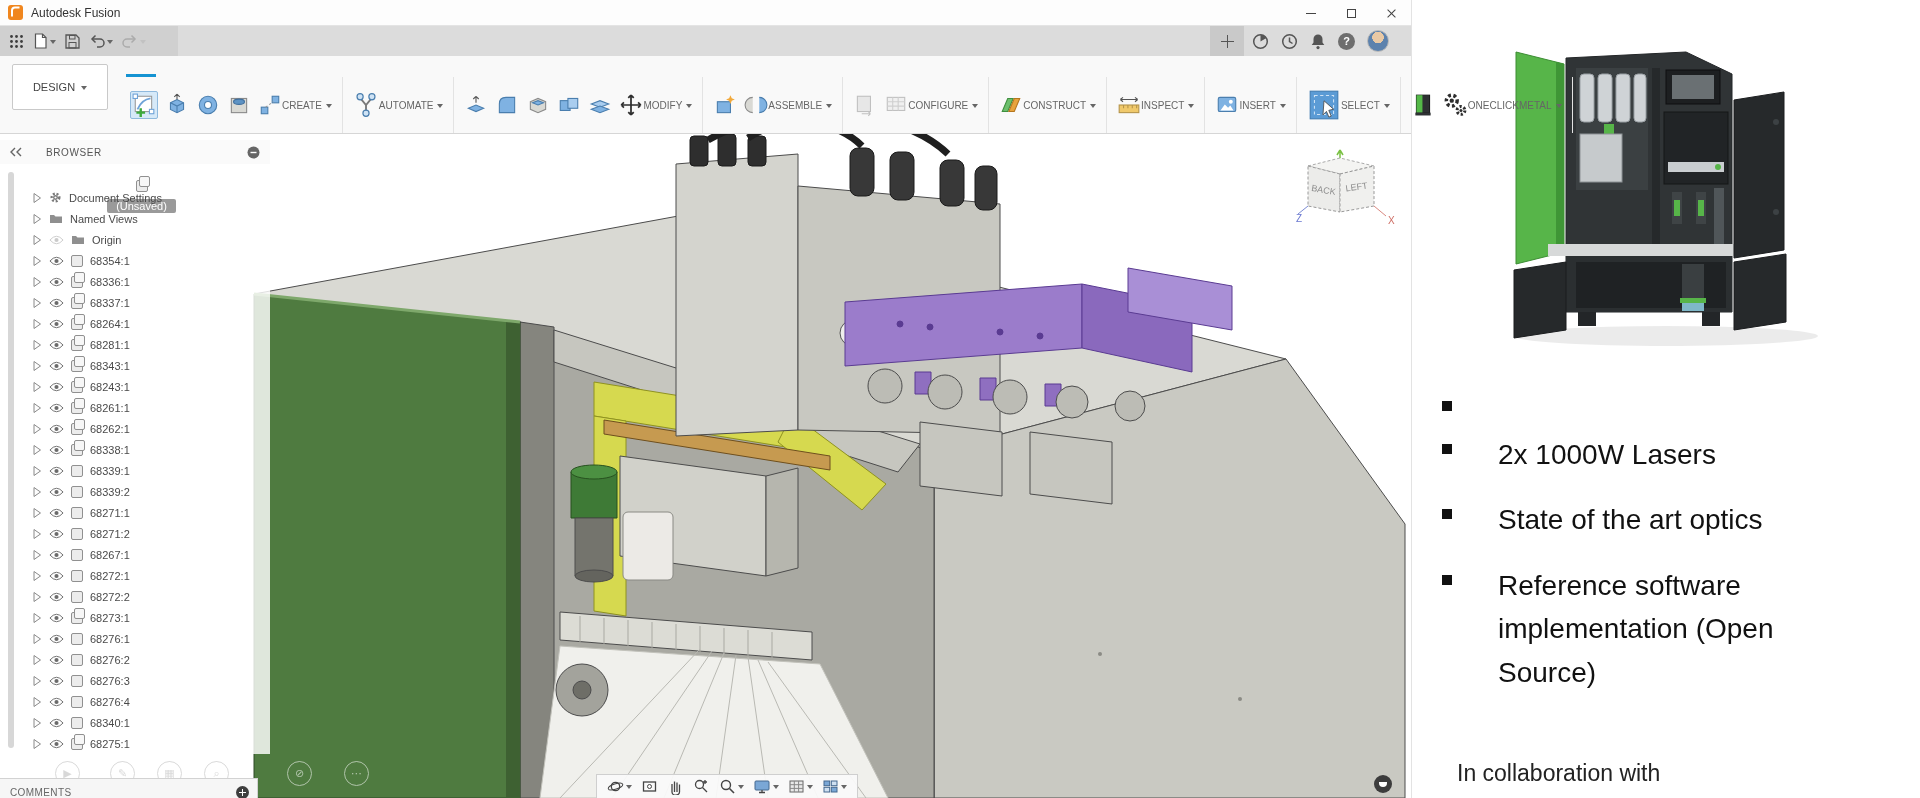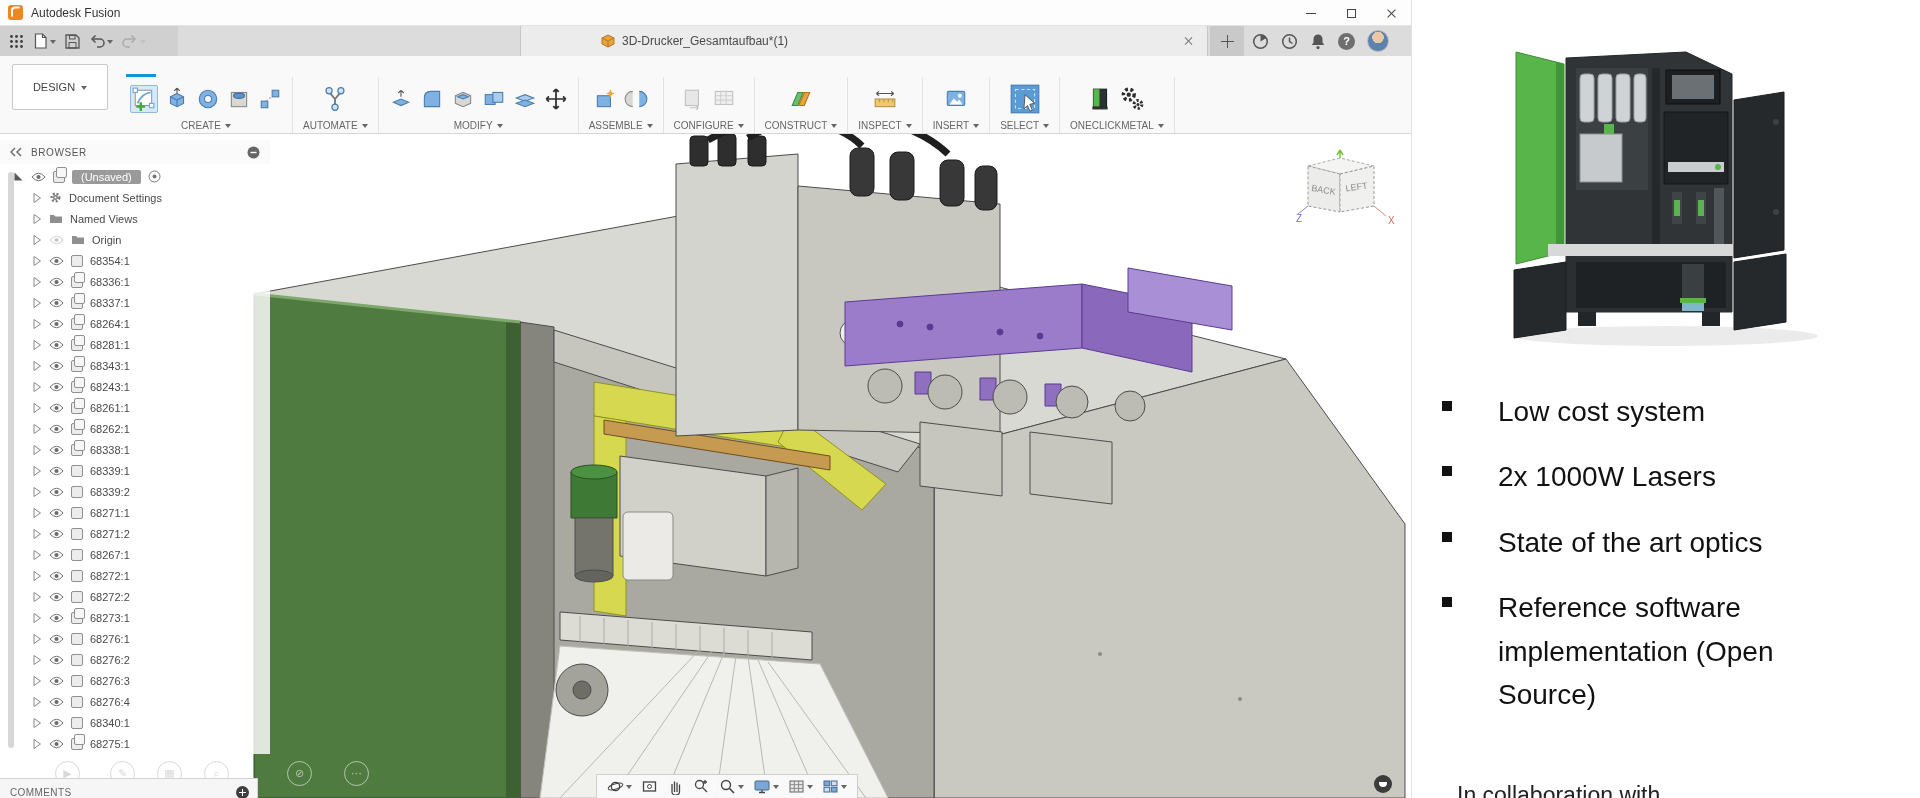--- a/index.html
+++ b/index.html
@@ -50,39 +50,39 @@
 
   
   .ribbon { position:relative; height:78px; background:#f9f9f9; border-bottom:1px solid #d6d6d6; }
   .workspace-btn { position:absolute; left:12px; top:8px; width:96px; height:46px; background:#fff;
     border:1px solid #c9c9c9; border-radius:2px; display:flex; align-items:center; justify-content:center;
     gap:6px; font-size:11px; color:#444; }
   .ribbon-tabs { margin-left:126px; height:21px; display:flex; align-items:flex-end; }
   .rtab { padding:2px 15px 3px; font-size:10.5px; color:#555; letter-spacing:.3px; }
   .rtab.active { color:#1593d2; box-shadow:inset 0 -3px 0 #1593d2; }
   .ribbon-groups { margin-left:120px; height:56px; display:flex; align-items:stretch; }
-  .grp { display:flex; flex-direction:column; align-items:center; justify-content:center;
+  .grp { display:flex; flex-direction:row; align-items:center; justify-content:center;
     padding:0 10px; border-right:1px solid #e3e3e3; }
   .grp-icons { display:flex; align-items:center; gap:7px; height:40px; }
   .grp-label { font-size:10px; color:#666; display:flex; align-items:center; gap:4px; margin-top:1px; white-space:nowrap; }
   .active-tool { background:#d6e9f8; border:1px solid #8fb9dd; border-radius:2px; padding:1px; display:flex; }
 
   
   .main { position:relative; height:664px; background:#fff; overflow:hidden; }
   .model-svg { position:absolute; left:0; top:0; }
 
   
   .browser { position:absolute; left:0; top:6px; width:270px; background:rgba(255,255,255,.82); }
-  .browser-header { height:24px; display:flex; align-items:center; padding:0 10px; gap:9px; background:rgba(250,250,250,.9);justify-content:flex-end; }
+  .browser-header { height:24px; display:flex; align-items:center; padding:0 10px; gap:24px; background:rgba(250,250,250,.9);justify-content:flex-end; }
   .browser-title { font-size:10px; color:#555; letter-spacing:.6px; }
   .browser-header .spacer { flex:1; }
   .spine { position:absolute; left:8px; top:32px; width:6px; height:576px; background:#d7d7d7; border-radius:3px; }
   .tree { padding-top:2px; }
   .trow { display:flex; align-items:center; height:21px; padding-left:32px; gap:7px; }
-  .trow.root { padding-left:13px; }
+  .trow.root { padding-left:13px;flex-direction:column; }
   .tlabel { font-size:11px; color:#4a4a4a; white-space:nowrap; }
   .root-label { font-size:11px; color:#fff; background:#9a9a9a; padding:1px 9px; border-radius:2px; }
   .typeicon { position:relative; width:12px; height:12px; border:1px solid #909090; background:#ececec; border-radius:2px; flex:none; }
   .typeicon.icon-component::after { content:""; position:absolute; left:2px; top:-5px; width:9px; height:9px;
     border:1px solid #909090; background:#f7f7f7; border-radius:2px; }
   .dim { opacity:.35; }
 
   
   .comments { position:absolute; left:0; bottom:0; width:258px; height:20px; background:#f6f6f6;
     border-top:1px solid #d2d2d2; border-right:1px solid #d2d2d2; display:flex; align-items:center;
@@ -179,28 +179,20 @@
         </span>
         <span class="qbtn">
           <svg width="16" height="14" viewBox="0 0 16 14">
             <path d="M12.5,5 h-7.5 a4,4 0 0 0 0,8 h3" fill="none" stroke="#ababab" stroke-width="1.5"></path>
             <path d="M9.5,1.5 L13,5 L9.5,8.5" fill="none" stroke="#ababab" stroke-width="1.5"></path>
           </svg>
             <span class="caret dim"></span>
         </span>
       </div>
 
-      <div class="doc-tab">
-        <svg width="14" height="14" viewBox="0 0 14 14">
-          <path d="M7,1 L13,4 V10 L7,13 L1,10 V4 Z" fill="#e8a33d" stroke="#b5761e"></path>
-          <path d="M1,4 L7,7 L13,4 M7,7 V13" stroke="#b5761e" fill="none"></path>
-        </svg>
-        <span class="doc-title">3D-Drucker_Gesamtaufbau*(1)</span>
-        <span class="tab-close"></span>
-      </div>
 
       <div class="newtab">
           <span class="plus"></span>
         </div>
 
       <div class="tabicons">
         <svg width="17" height="17" viewBox="0 0 17 17">
           <circle cx="8.5" cy="8.5" r="6.8" fill="none" stroke="#555" stroke-width="1.5"></circle>
           <path d="M8.5,8.5 L8.5,1.7 A6.8,6.8 0 0 1 14.4,5.1 Z" fill="#555"></path>
         </svg>
@@ -999,21 +991,20 @@
 
         <rect x="92" y="300" width="18" height="14" fill="#232628"></rect>
         <rect x="216" y="300" width="18" height="14" fill="#232628"></rect>
       </svg>
     </div>
 
     <ul class="bullets">
 
     <li>
           <span class="bullet-sq"></span>
-          <span class="bullet-text">Low cost system</span>
         </li>
         <li>
           <span class="bullet-sq"></span>
           <span class="bullet-text">2x 1000W Lasers</span>
         </li>
         <li>
           <span class="bullet-sq"></span>
           <span class="bullet-text">State of the art optics</span>
         </li>
         <li>

